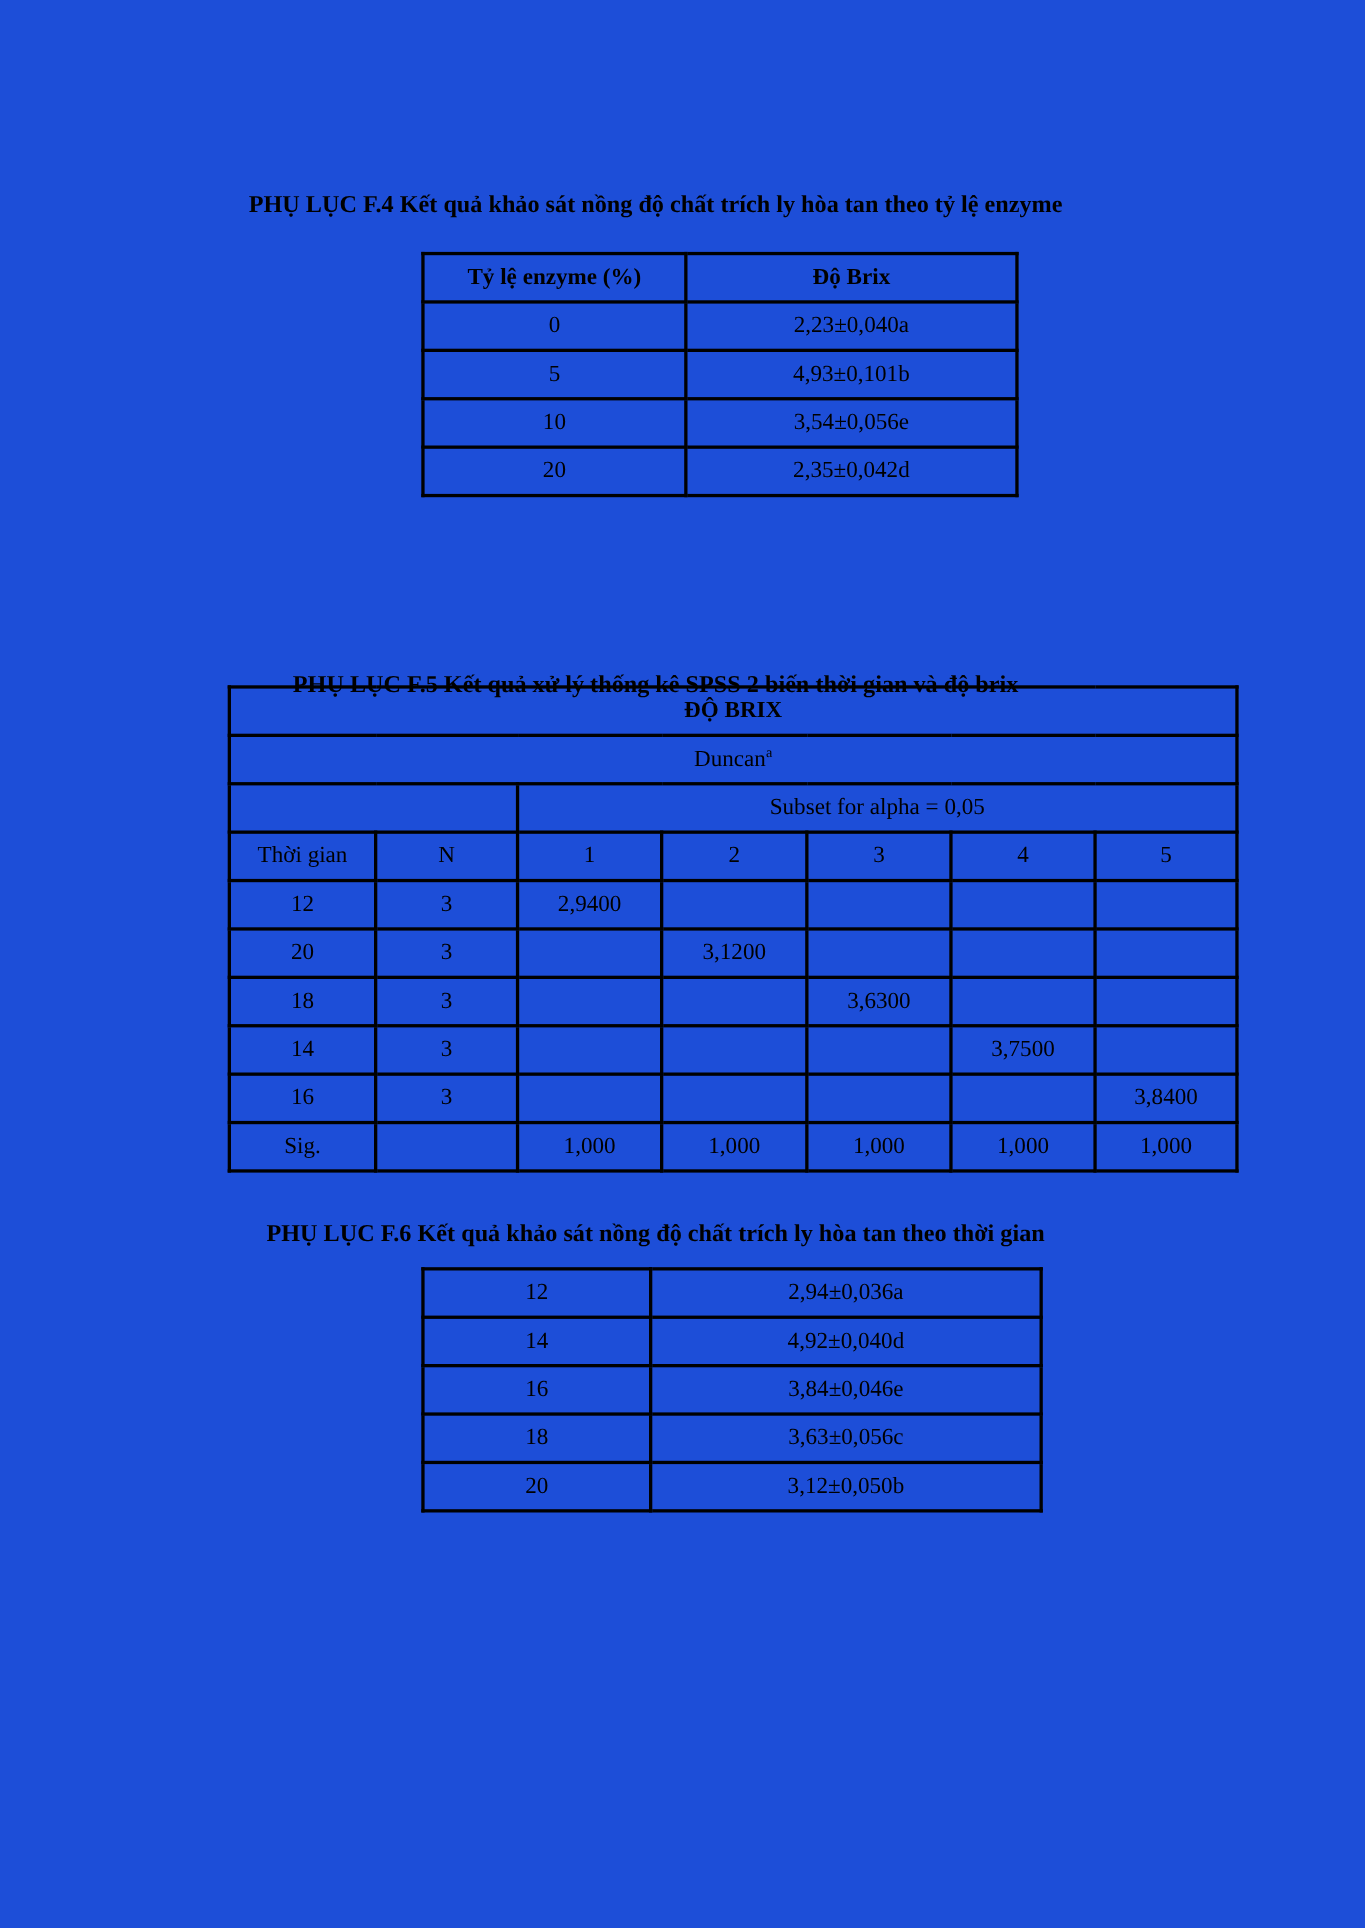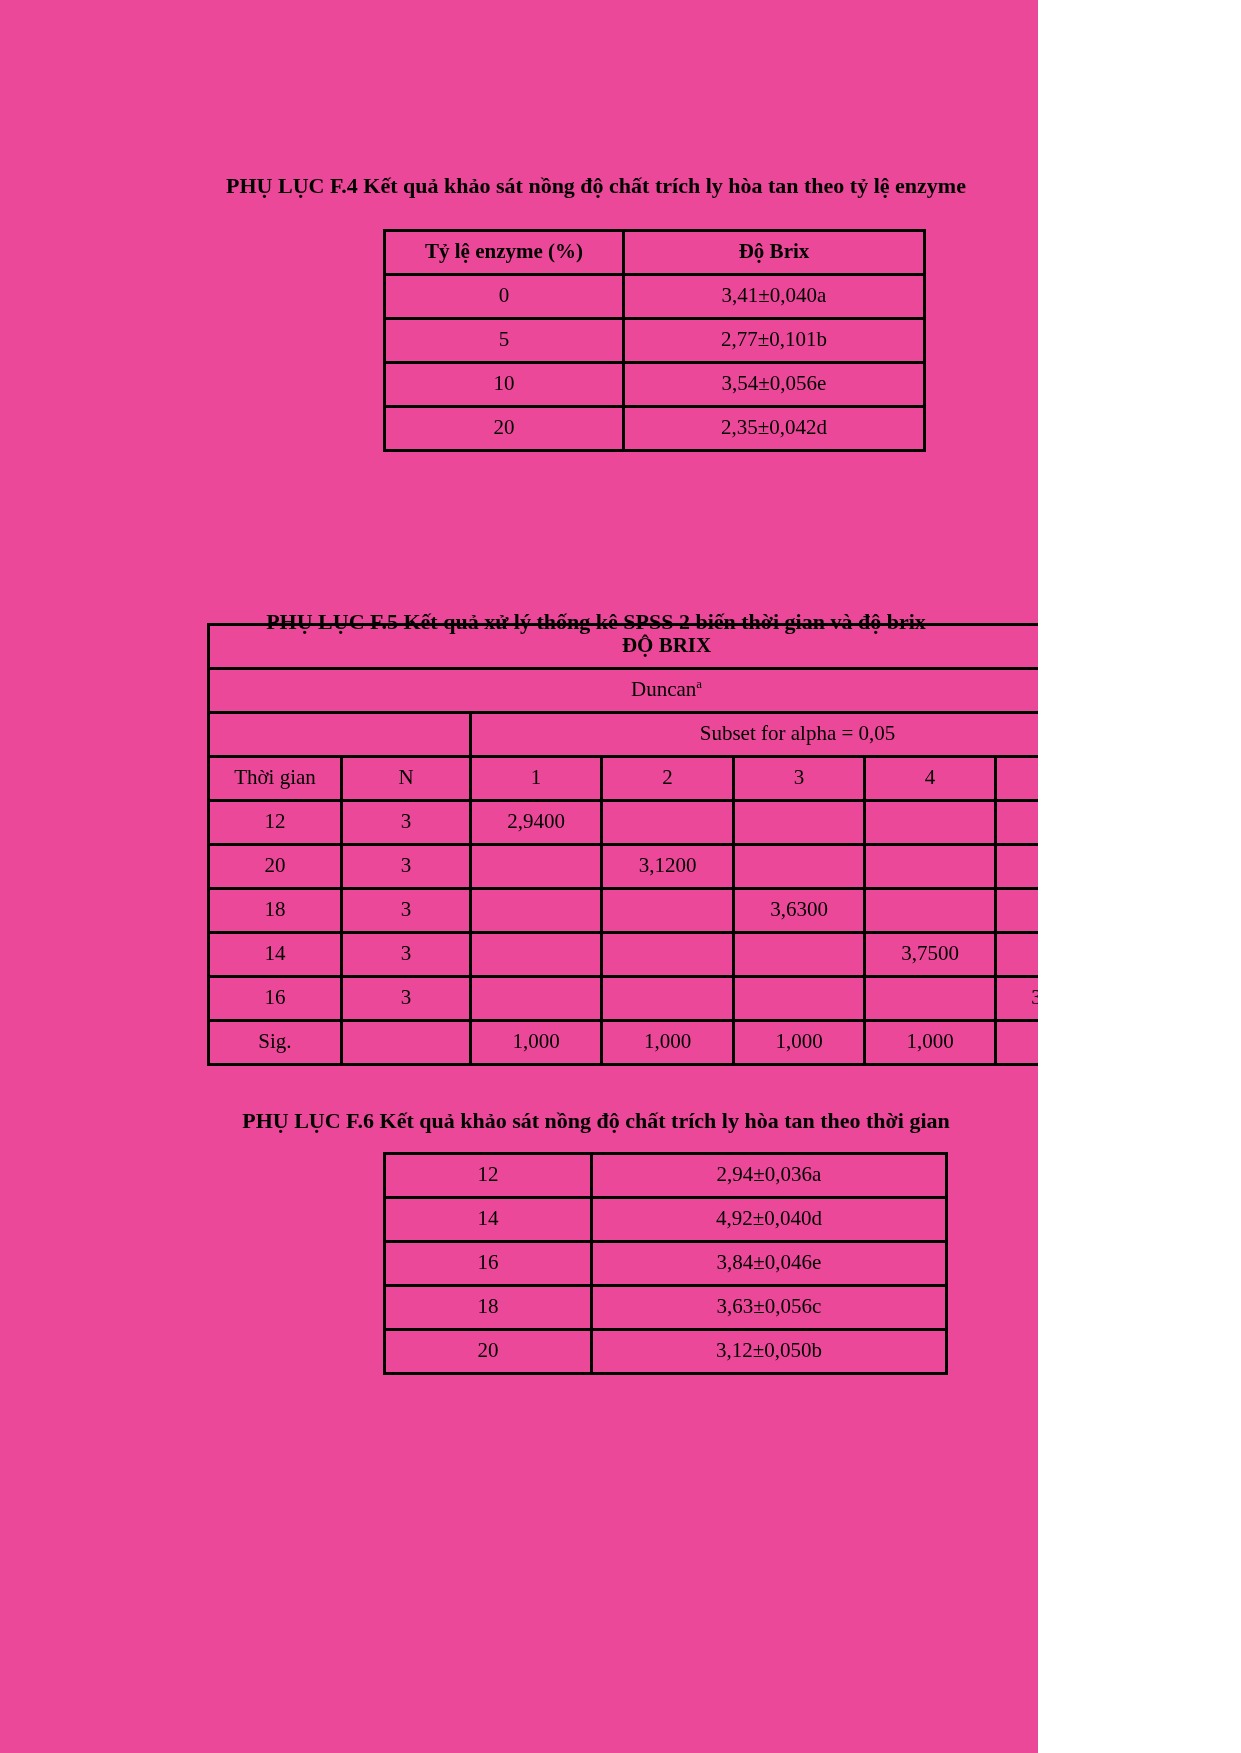--- a/index.html
+++ b/index.html
@@ -4,22 +4,22 @@
 <style>
   html, body { margin: 0; padding: 0; }
   body {
     width: 1241px; height: 1753px;
     background: #ffffff;
     color: #000000;
     font-family: "Liberation Serif", "DejaVu Serif", serif;
   }
   .page {
     position: relative;
-    width: 1038px; height: 1753px;
-    background: #ec4899;
+    width: 1241px; height: 1753px;
+    background: #1d4ed8;
     overflow: hidden;
   }
   .doc-title {
     position: absolute;
     left: 0; width: 1192px;
     margin: 0;
     text-align: center;
     font-weight: bold;
     font-size: 22px;
     line-height: 30px;
@@ -66,25 +66,25 @@
         <col style="width:239px">
         <col style="width:301px">
       </colgroup>
     <tbody>
         <tr>
       <td class="hb">Tỷ lệ enzyme (%)</td>
       <td class="hb">Độ Brix</td>
     </tr>
     <tr>
       <td>0</td>
-      <td>3,41±0,040a</td>
+      <td>2,23±0,040a</td>
     </tr>
     <tr>
       <td>5</td>
-      <td>2,77±0,101b</td>
+      <td>4,93±0,101b</td>
     </tr>
     <tr>
       <td>10</td>
       <td>3,54±0,056e</td>
     </tr>
     <tr>
       <td>20</td>
       <td>2,35±0,042d</td>
     </tr>
   </tbody>

